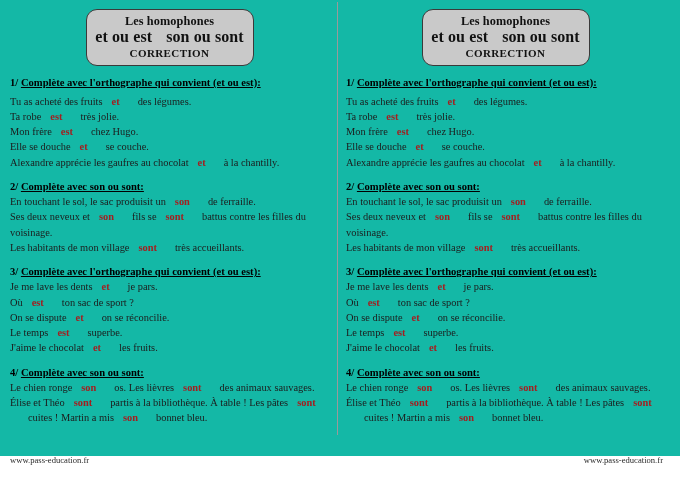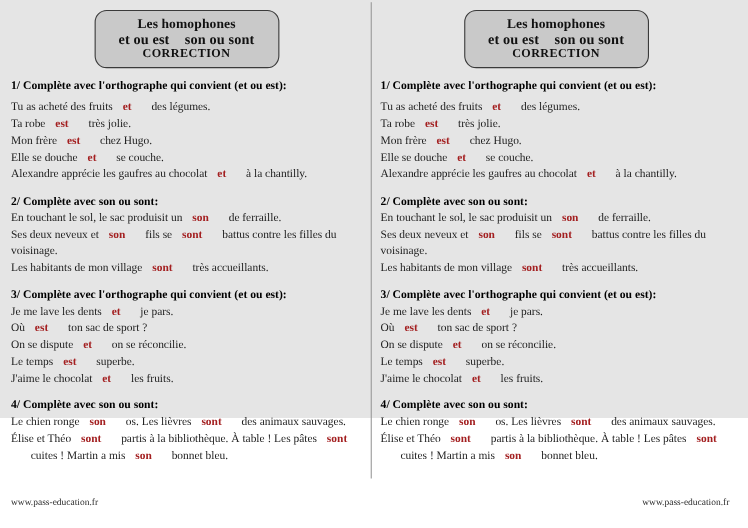--- a/index.html
+++ b/index.html
@@ -11,22 +11,22 @@
     width: 680px;
     height: 480px;
     overflow: hidden;
     font-family: "Liberation Serif", "DejaVu Serif", serif;
     color: #1a1a1a;
   }
 
   #page {
     position: relative;
     width: 680px;
-    height: 380px;
-    background: #e5e5e5;
+    height: 456px;
+    background: #14b8a6;
   }
 
   
   #divider {
     position: absolute;
     left: 337px;
     top: 2px;
     width: 1px;
     height: 433px;
     background: #9a9a9a;
@@ -59,21 +59,21 @@
     line-height: 1.16;
   }
   .title-line {
     font-weight: bold;
     font-size: 12.3px;
     letter-spacing: .1px;
     color: #111111;
     white-space: nowrap;
   }
   .title-line.sub {
-    font-size: 13px;
+    font-size: 16px;
   }
   .title-line.sub .gap {
     display: inline-block;
     width: 14px;
   }
   .title-line.corr {
     font-size: 11px;
     letter-spacing: .4px;
   }
 
@@ -83,20 +83,21 @@
     font-size: 10.6px;
     color: #000000;
     margin-top: 11px;
     margin-bottom: 2px;
     white-space: nowrap;
   }
   .ex-heading .num {
     text-decoration: none;
   }
   .ex-heading .txt {
+    text-decoration: underline;
     text-underline-offset: 1px;
   }
 
   
   .ex-body {
     font-size: 10.4px;
     line-height: 15.3px;
     color: #1c1c1c;
   }
   .ex-body .line {

